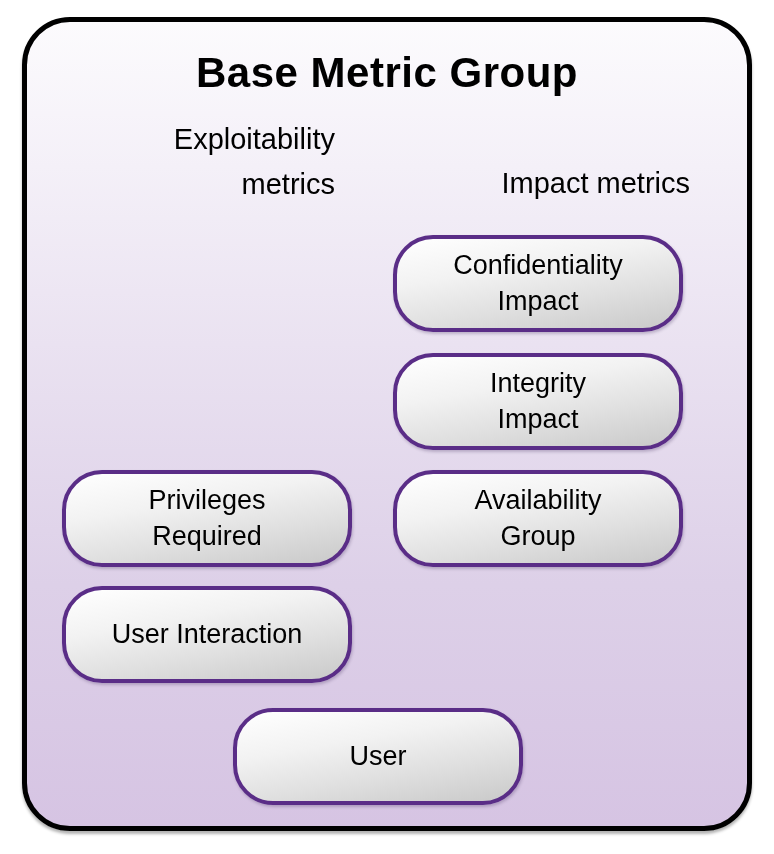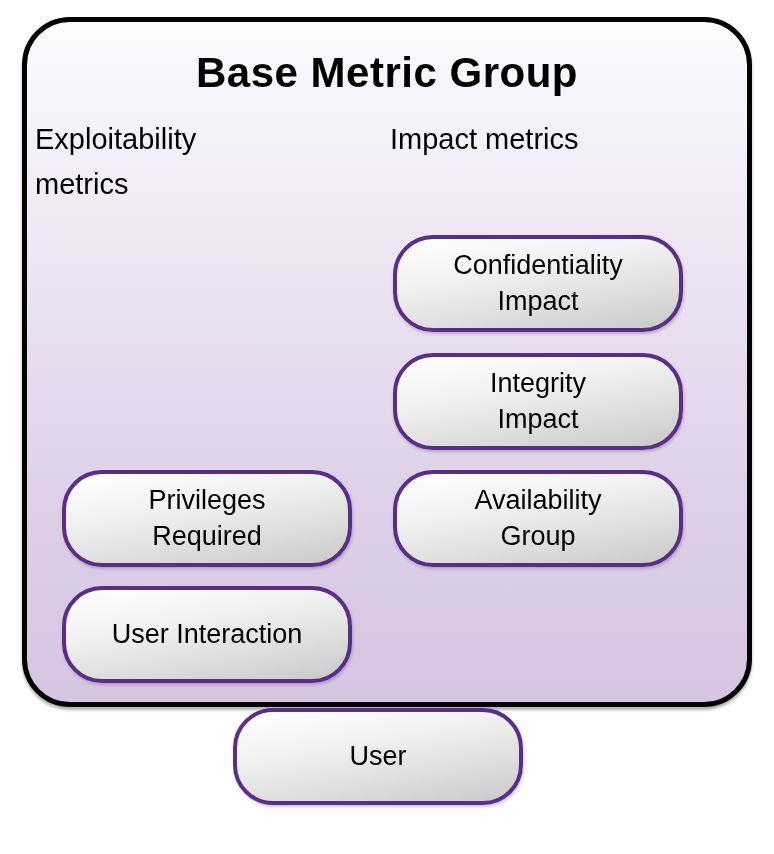--- a/index.html
+++ b/index.html
@@ -14,21 +14,21 @@
     width: 774px;
     height: 854px;
     background: #ffffff;
     overflow: hidden;
   }
   .container {
     position: absolute;
     left: 22px;
     top: 17px;
     width: 730px;
-    height: 690px;
+    height: 814px;
     box-sizing: border-box;
     border: 5px solid #000000;
     border-radius: 48px;
     background: linear-gradient(180deg,
       #fcfbfd 0%,
       #f4f0f8 18%,
       #eae2f1 40%,
       #ddd0e8 70%,
       #d6c4e3 100%);
     box-shadow: 0 3px 3px rgba(0,0,0,0.30);
@@ -41,27 +41,27 @@
     text-align: center;
     font-size: 42px;
     font-weight: bold;
     line-height: 1.2;
     letter-spacing: 0.5px;
   }
   .col-header {
     position: absolute;
     top: 95px;
     width: 300px;
-    text-align: left;
+    text-align: right;
     font-size: 29px;
     line-height: 1.55;
     white-space: pre-line;
   }
   .col-header.left  { left: 8px; }
-  .col-header.right { left: 363px; }
+  .col-header.right { left: 363px; margin-top: 44px; }
   .pill {
     position: absolute;
     width: 290px;
     height: 97px;
     box-sizing: border-box;
     border: 4px solid #5a2d87;
     border-radius: 40px;
     background: linear-gradient(170deg,
       #ffffff 0%,
       #f2f2f2 35%,

